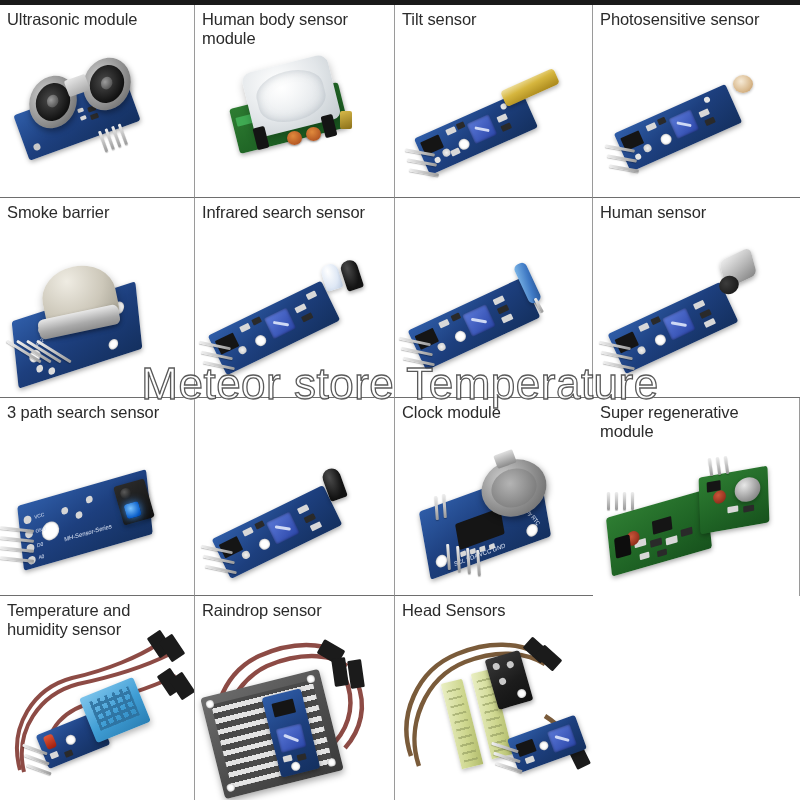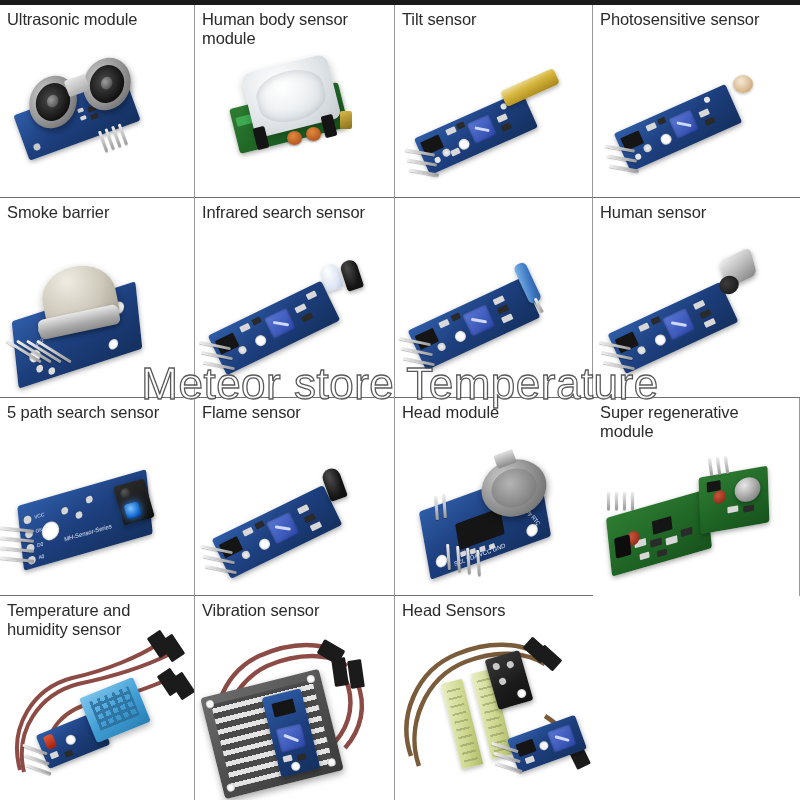--- a/index.html
+++ b/index.html
@@ -278,21 +278,21 @@
         <div class="pin" style="left:10px;top:132px;width:32px;transform:rotate(12deg);"></div>
         <div style="position:absolute;left:128px;top:22px;width:34px;height:28px;border-radius:6px;
              background:linear-gradient(160deg,#efefef,#b6b6b6 55%,#848484);transform:rotate(-25deg) skewX(-10deg);
              box-shadow:0 2px 5px rgba(0,0,0,.35);"></div>
         <div style="position:absolute;left:126px;top:44px;width:20px;height:18px;border-radius:50%;
              background:radial-gradient(circle at 40% 35%,#3c3c3c,#111);transform:rotate(-25deg);"></div>
       </div>
     </div>
 
     <div class="cell">
-      <div class="clabel">5 path search sensor</div>
+      <div class="clabel">3 path search sensor</div>
       <div class="art">
         <div class="pcb blue" style="left:18px;top:56px;width:134px;height:64px;transform:rotate(-16deg) skewX(-10deg);">
           <div class="hole" style="left:22px;top:24px;width:18px;height:18px;"></div>
           <div class="pad" style="left:5px;top:12px;width:8px;height:8px;background:#d6d6d6;"></div>
           <div class="pad" style="left:5px;top:26px;width:8px;height:8px;background:#d6d6d6;"></div>
           <div class="pad" style="left:5px;top:40px;width:8px;height:8px;background:#d6d6d6;"></div>
           <div class="pad" style="left:5px;top:52px;width:8px;height:8px;background:#d6d6d6;"></div>
           <div class="pad" style="left:44px;top:14px;width:7px;height:7px;background:#d6d6d6;"></div>
           <div class="pad" style="left:58px;top:22px;width:7px;height:7px;background:#d6d6d6;"></div>
           <div class="pad" style="left:70px;top:10px;width:7px;height:7px;background:#d6d6d6;"></div>
@@ -312,21 +312,20 @@
                box-shadow:0 0 8px rgba(60,150,255,.9);"></div>
         </div>
         <div class="pin" style="left:0px;top:96px;width:34px;transform:rotate(6deg);"></div>
         <div class="pin" style="left:0px;top:106px;width:34px;transform:rotate(6deg);"></div>
         <div class="pin" style="left:0px;top:116px;width:34px;transform:rotate(6deg);"></div>
         <div class="pin" style="left:0px;top:126px;width:34px;transform:rotate(6deg);"></div>
       </div>
     </div>
 
     <div class="cell">
-      <div class="clabel">Flame sensor</div>
       <div class="art">
         <div class="pcb blue" style="left:20px;top:78px;width:124px;height:44px;transform:rotate(-26deg);">
           <div class="hole" style="left:40px;top:22px;width:11px;height:11px;"></div>
           <div class="chip" style="left:4px;top:8px;width:20px;height:15px;"></div>
           <div class="pot" style="left:56px;top:9px;width:26px;height:24px;"></div>
           <div class="smd" style="left:31px;top:6px;width:10px;height:6px;"></div>
           <div class="smd dark" style="left:45px;top:5px;width:9px;height:6px;"></div>
           <div class="smd" style="left:90px;top:10px;width:11px;height:6px;"></div>
           <div class="smd dark" style="left:92px;top:21px;width:11px;height:6px;"></div>
           <div class="smd" style="left:94px;top:31px;width:11px;height:6px;"></div>
@@ -336,21 +335,21 @@
         <div class="pin" style="left:8px;top:126px;width:32px;transform:rotate(12deg);"></div>
         <div class="pin" style="left:10px;top:136px;width:32px;transform:rotate(12deg);"></div>
         <div style="position:absolute;left:130px;top:36px;width:18px;height:32px;border-radius:9px 9px 3px 3px;
              background:radial-gradient(ellipse at 38% 25%,#4c4c4c,#111 68%);transform:rotate(-20deg);
              box-shadow:0 2px 4px rgba(0,0,0,.35);"></div>
       </div>
     </div>
 
 
     <div class="cell lastcol">
-      <div class="clabel">Head module</div>
+      <div class="clabel">Clock module</div>
       <div class="art">
         <div class="pcb blue" style="left:26px;top:58px;width:128px;height:68px;transform:rotate(-20deg) skewX(-10deg);">
           <div class="hole" style="left:106px;top:8px;width:12px;height:12px;"></div>
           <div class="hole" style="left:8px;top:48px;width:12px;height:12px;"></div>
           <div class="hole" style="left:104px;top:50px;width:12px;height:12px;"></div>
           <div class="chip" style="left:34px;top:24px;width:48px;height:26px;border-radius:2px;"></div>
           <div class="smd" style="left:34px;top:52px;width:6px;height:5px;"></div>
           <div class="smd" style="left:44px;top:53px;width:6px;height:5px;"></div>
           <div class="smd" style="left:54px;top:54px;width:6px;height:5px;"></div>
           <div class="smd" style="left:64px;top:55px;width:6px;height:5px;"></div>
@@ -439,21 +438,21 @@
                           repeating-linear-gradient(0deg,#2d6f9c 0 3px,transparent 3px 8px);
                opacity:.85;"></div>
         </div>
         <div class="pin" style="left:22px;top:118px;width:26px;transform:rotate(20deg);"></div>
         <div class="pin" style="left:24px;top:128px;width:26px;transform:rotate(20deg);"></div>
         <div class="pin" style="left:26px;top:138px;width:26px;transform:rotate(20deg);"></div>
       </div>
     </div>
 
     <div class="cell lastrow">
-      <div class="clabel">Vibration sensor</div>
+      <div class="clabel">Raindrop sensor</div>
       <div class="art">
         <svg width="198" height="170" viewBox="0 0 198 170" style="position:absolute;left:0;top:0;">
           <path d="M26,128 C10,92 26,44 64,26 C100,10 128,14 142,22" fill="none" stroke="#8d4b45" stroke-width="4.5"></path>
           <path d="M34,140 C18,104 34,54 72,36 C110,20 140,26 152,36" fill="none" stroke="#8d4b45" stroke-width="4.5"></path>
           <path d="M150,48 C160,70 156,94 140,112" fill="none" stroke="#8d4b45" stroke-width="4.5"></path>
           <path d="M162,52 C172,76 166,100 150,118" fill="none" stroke="#8d4b45" stroke-width="4.5"></path>
         </svg>
         <div class="dupont" style="left:128px;top:10px;width:16px;height:24px;transform:rotate(-60deg);"></div>
         <div class="dupont" style="left:138px;top:28px;width:14px;height:28px;transform:rotate(-8deg);"></div>
         <div class="dupont" style="left:154px;top:30px;width:14px;height:28px;transform:rotate(-8deg);"></div>

